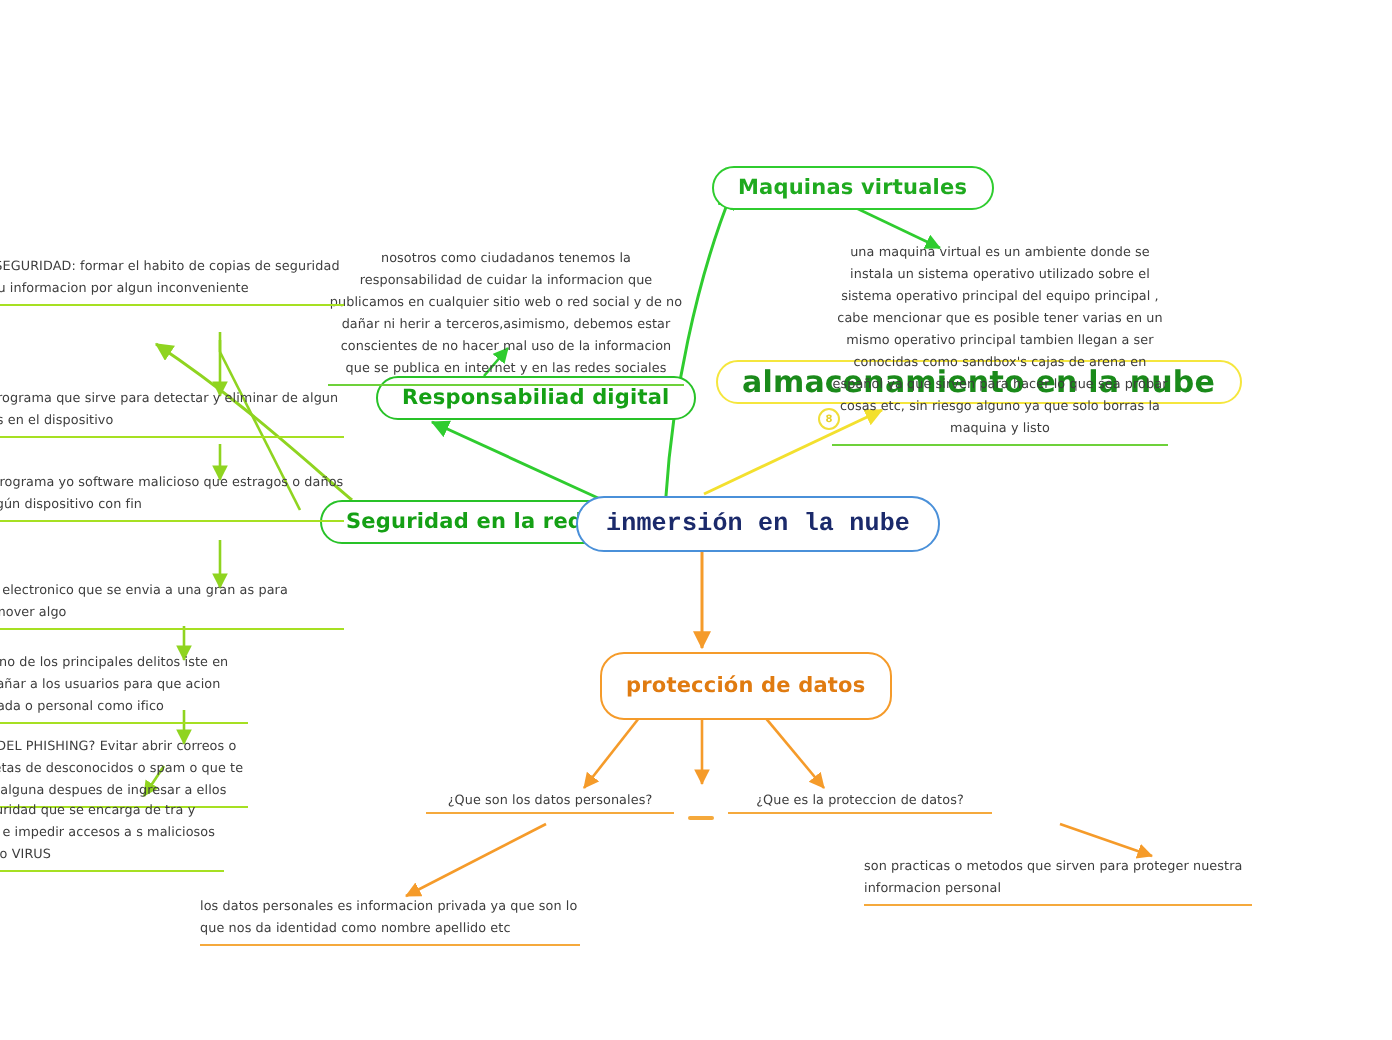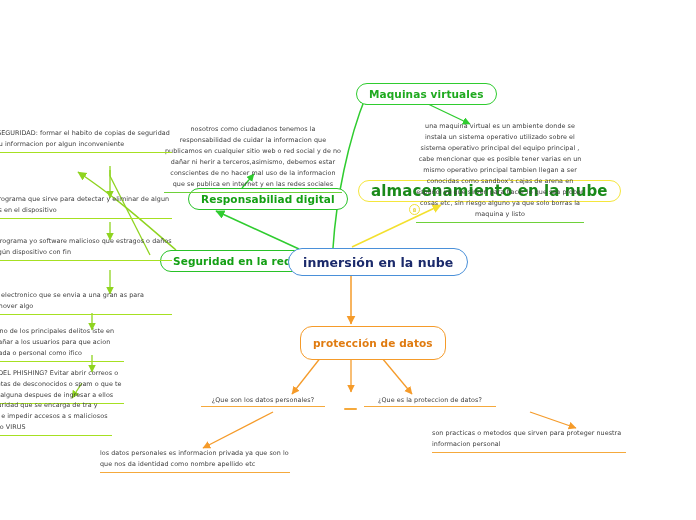--- a/index.html
+++ b/index.html
@@ -172,21 +172,21 @@
   </div>
 
   <div class="node green-dark" style="left:188px;top:188px;">
     <span>Responsabiliad digital</span>
   </div>
 
   <div class="node green-dark" style="left:160px;top:250px;">
     <span>Seguridad en la red</span>
   </div>
 
-  <div class="node central" style="left:288px;top:248px;">
+  <div class="node central" style="left:288px;top:248px;font-family:Liberation Mono, monospace;">
     <span>inmersión en la nube</span>
   </div>
 
   <div class="node orange" style="left:300px;top:326px;">
     <span>protección de datos</span>
   </div>
 
   <div class="textblock u-green" style="left:416px;top:121px;width:168px;">una maquina virtual es un ambiente donde se instala un sistema operativo utilizado sobre el sistema operativo principal del equipo principal , cabe mencionar que es posible tener varias en un mismo operativo principal tambien llegan a ser conocidas como sandbox's cajas de arena en español ya que sirven para hacer lo que sea probar cosas etc, sin riesgo alguno ya que solo borras la maquina y listo</div>
 
   <div class="textblock u-green" style="left:164px;top:124px;width:178px;">nosotros como ciudadanos tenemos la responsabilidad de cuidar la informacion que publicamos en cualquier sitio web o red social y de no dañar ni herir a terceros,asimismo, debemos estar conscientes de no hacer mal uso de la informacion que se publica en internet y en las redes sociales</div>
@@ -198,21 +198,21 @@
   <div class="textblock u-lime" style="left:-14px;top:236px;width:186px;">S? programa yo software malicioso que estragos o daños a algún dispositivo con fin</div>
 
   <div class="textblock u-lime" style="left:-14px;top:290px;width:186px;">rreo electronico que se envia a una gran as para promover algo</div>
 
   <div class="textblock u-lime" style="left:-14px;top:326px;width:138px;">es uno de los principales delitos iste en engañar a los usuarios para que acion privada o personal como ifico</div>
 
   <div class="textblock u-lime" style="left:-14px;top:368px;width:138px;">DO DEL PHISHING? Evitar abrir correos o arpetas de desconocidos o spam o que te eña alguna despues de ingresar a ellos</div>
 
   <div class="textblock u-lime" style="left:-14px;top:400px;width:126px;">seguridad que se encarga de tra y sale e impedir accesos a s maliciosos como VIRUS</div>
 
-  <div class="qlabel" style="left:201px;top:396px;width:124px;">¿Que son los datos personales?</div>
+  <div class="qlabel" style="left:213px;top:396px;width:124px;">¿Que son los datos personales?</div>
 
   <div class="dash" style="left:344px;top:408px;width:13px;"></div>
 
   <div class="qlabel" style="left:364px;top:396px;width:132px;">¿Que es la proteccion de datos?</div>
 
   <div class="textblock u-orange" style="left:432px;top:428px;width:194px;">son practicas o metodos que sirven para proteger nuestra informacion personal</div>
 
   <div class="textblock u-orange" style="left:100px;top:448px;width:190px;">los datos personales es informacion privada ya que son lo que nos da identidad como nombre apellido etc</div>
 
 </div>

